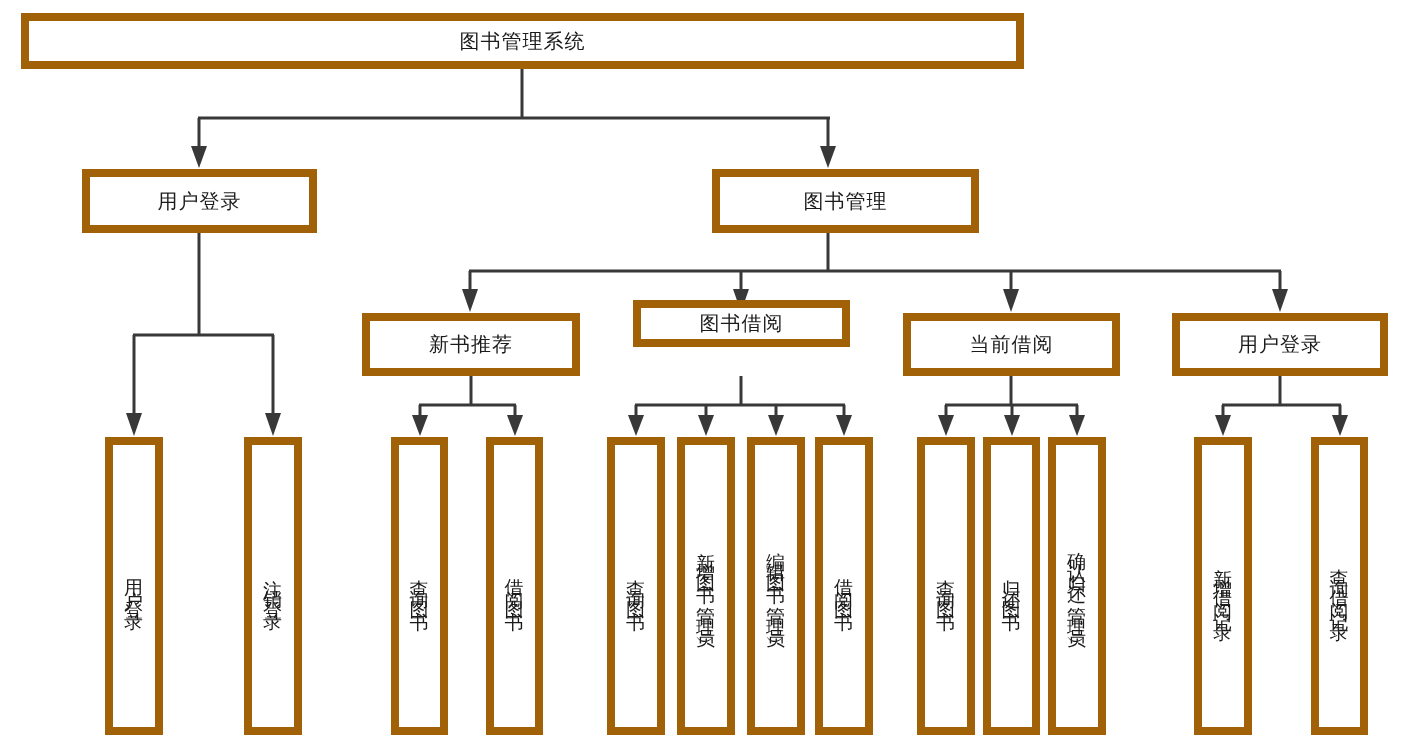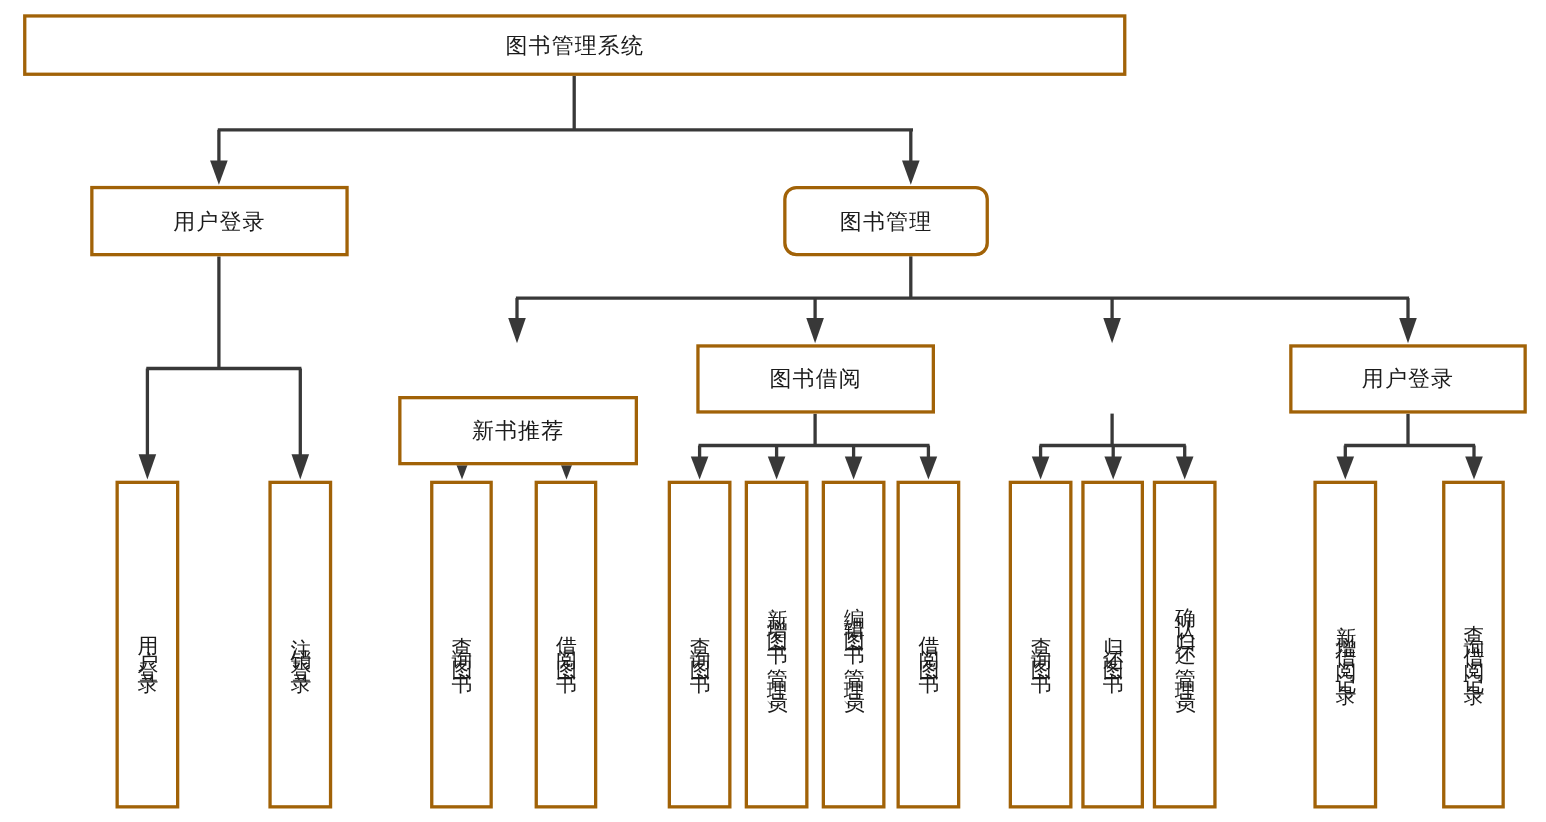--- a/index.html
+++ b/index.html
@@ -15,21 +15,21 @@
     position: absolute;
     left: 0; top: 0;
     width: 1405px; height: 747px;
   }
   #connectors path { stroke: #383838; stroke-width: 3; fill: none; }
   #connectors polygon { fill: #383838; stroke: none; }
   .box {
     position: absolute;
     box-sizing: border-box;
     background: #ffffff;
-    border: 3px solid #a16207;
+    border: 8px solid #a16207;
     display: flex;
     align-items: center;
     justify-content: center;
     color: #1b1b1b;
     font-size: 20px;
     letter-spacing: 1px;
     white-space: nowrap;
   }
   .leaf {
     top: 437px;
@@ -135,29 +135,32 @@
     </g>
   </svg>
 
   <div class="box" style="left:21px; top:13px; width:1003px; height:56px;">
     <span>图书管理系统</span>
   </div>
 
   <div class="box" style="left:82px; top:169px; width:235px; height:64px;">
     <span>用户登录</span>
   </div>
-  <div class="box" style="left:712px; top:169px; width:187px; height:64px;border-radius:12px;">
+  <div class="box" style="left:712px; top:169px; width:267px; height:64px;">
     <span>图书管理</span>
   </div>
 
-  <div class="box" style="left:362px; top:313px; width:218px; height:63px;margin-top:47px;">
+  <div class="box" style="left:362px; top:313px; width:218px; height:63px;">
     <span>新书推荐</span>
   </div>
-  <div class="box" style="left:633px; top:313px; width:217px; height:63px;">
+  <div class="box" style="left:633px; top:300px; width:217px; height:47px;">
     <span>图书借阅</span>
+  </div>
+  <div class="box" style="left:903px; top:313px; width:217px; height:63px;">
+    <span>当前借阅</span>
   </div>
   <div class="box" style="left:1172px; top:313px; width:216px; height:63px;">
     <span>用户登录</span>
   </div>
 
   <div class="box leaf" style="left:105px; width:58px;">
     <span class="vtext">用户登录</span>
   </div>
   <div class="box leaf" style="left:244px; width:58px;">
     <span class="vtext">注销登录</span>

